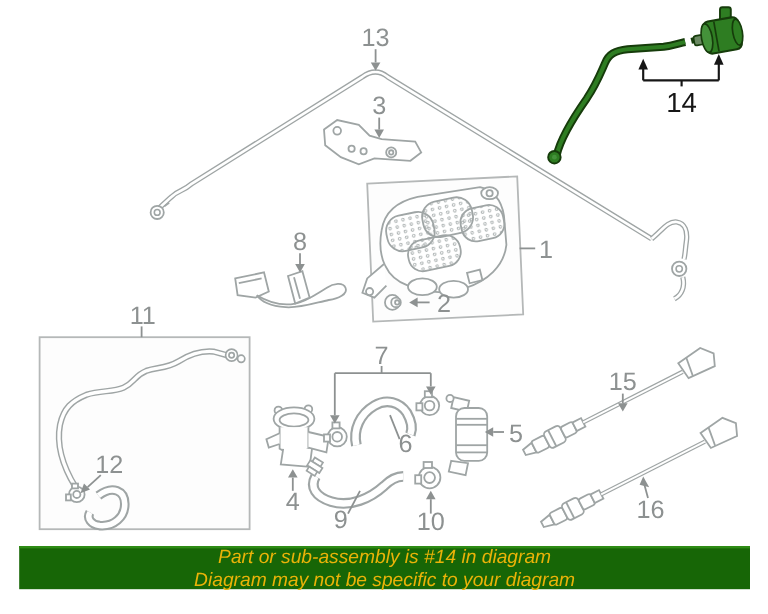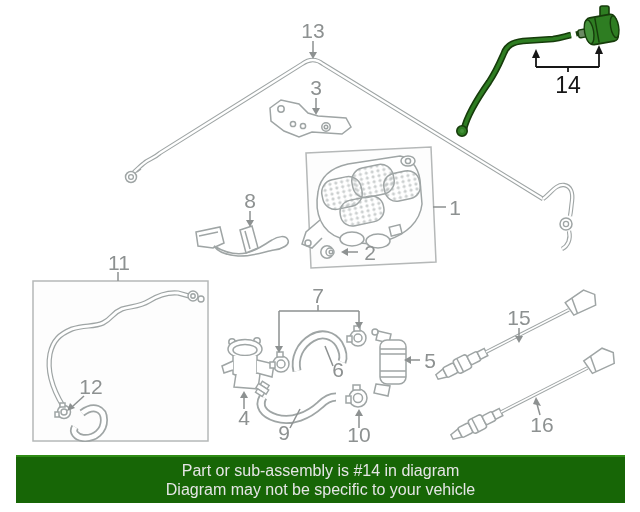--- a/index.html
+++ b/index.html
@@ -2,24 +2,24 @@
 <html><head>
 <meta charset="utf-8">
 <style>
   html,body{margin:0;padding:0;background:#ffffff;}
   .stage{position:relative;width:640px;height:512px;background:#ffffff;overflow:hidden;
          font-family:"Liberation Sans",sans-serif;}
   svg{position:absolute;left:0;top:0;}
   svg text{font-family:"Liberation Sans",sans-serif;}
   .lbl{font-size:21px;fill:#8d9191;}
   .lbl14{font-size:23px;fill:#161616;}
-  .banner{position:absolute;left:16px;top:455px;width:609px;height:48px;
+  .banner{position:absolute;left:16px;top:455px;width:609px;height:36px;
           background:#176606;border-top:2px solid #2f8c15;box-sizing:border-box;
           display:flex;flex-direction:column;justify-content:center;align-items:center;
-          color:#e5e5e5;font-size:16px;line-height:19px;text-align:center;}
+          color:#eab308;font-size:16px;line-height:19px;text-align:center;font-style:italic;}
 </style>
 </head>
 <body>
 
 <div class="stage">
 
 <svg width="640" height="455" viewBox="0 0 640 455">
   <defs>
     <pattern id="dots" width="6" height="5" patternUnits="userSpaceOnUse">
       <circle cx="2" cy="2" r="1.1" fill="none" stroke="#aab0b0" stroke-width="0.8"></circle>
@@ -267,16 +267,16 @@
   <text class="lbl" x="338" y="377" text-anchor="middle">6</text>
   <text class="lbl" x="430" y="368" text-anchor="middle">5</text>
   <text class="lbl" x="284" y="440" text-anchor="middle">9</text>
   <text class="lbl" x="359" y="442" text-anchor="middle">10</text>
   <text class="lbl" x="519" y="325" text-anchor="middle">15</text>
   <text class="lbl" x="542" y="432" text-anchor="middle">16</text>
 </svg>
 
 <div class="banner">
   <span>Part or sub-assembly is #14 in diagram</span>
-  <span>Diagram may not be specific to your vehicle</span>
+  <span>Diagram may not be specific to your diagram</span>
 </div>
 
 </div>
 
 </body></html>

